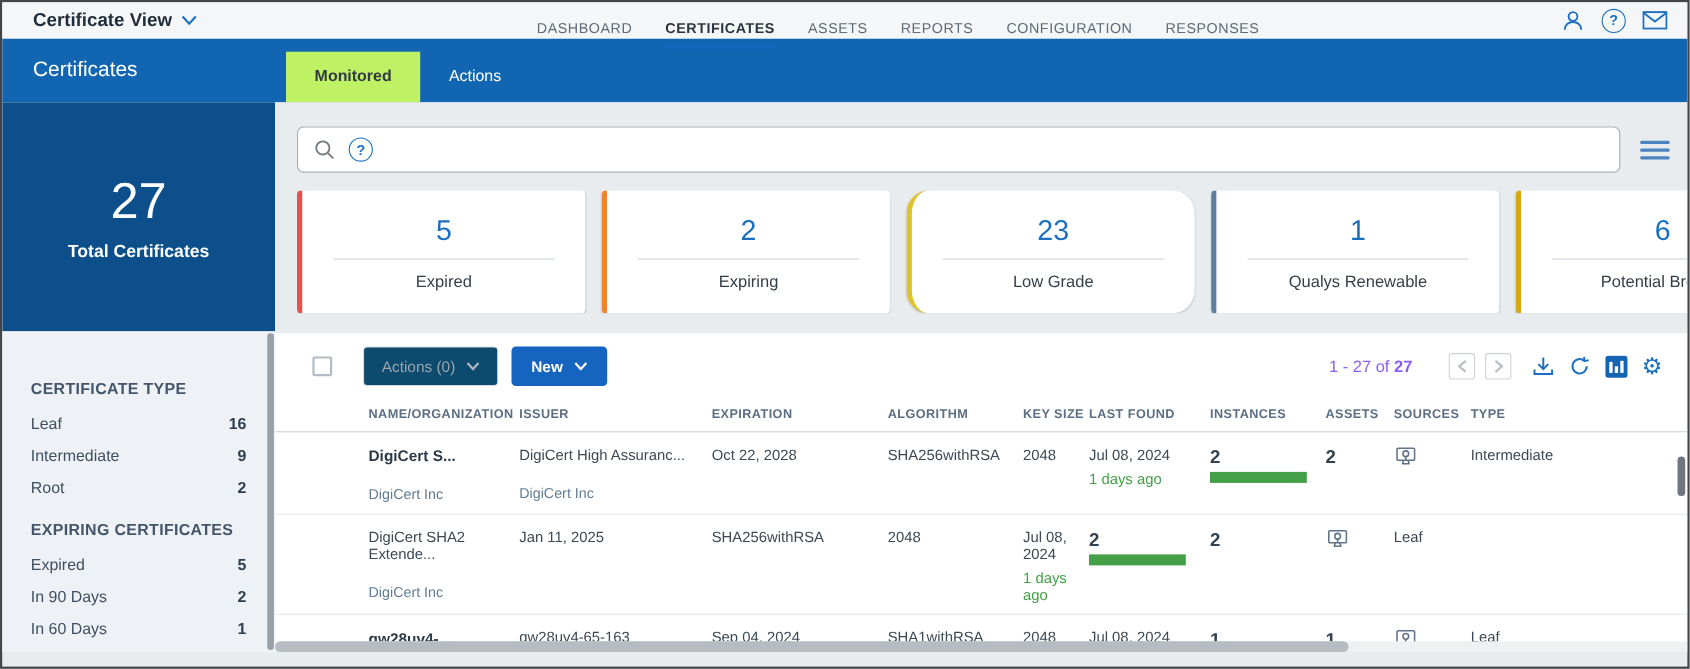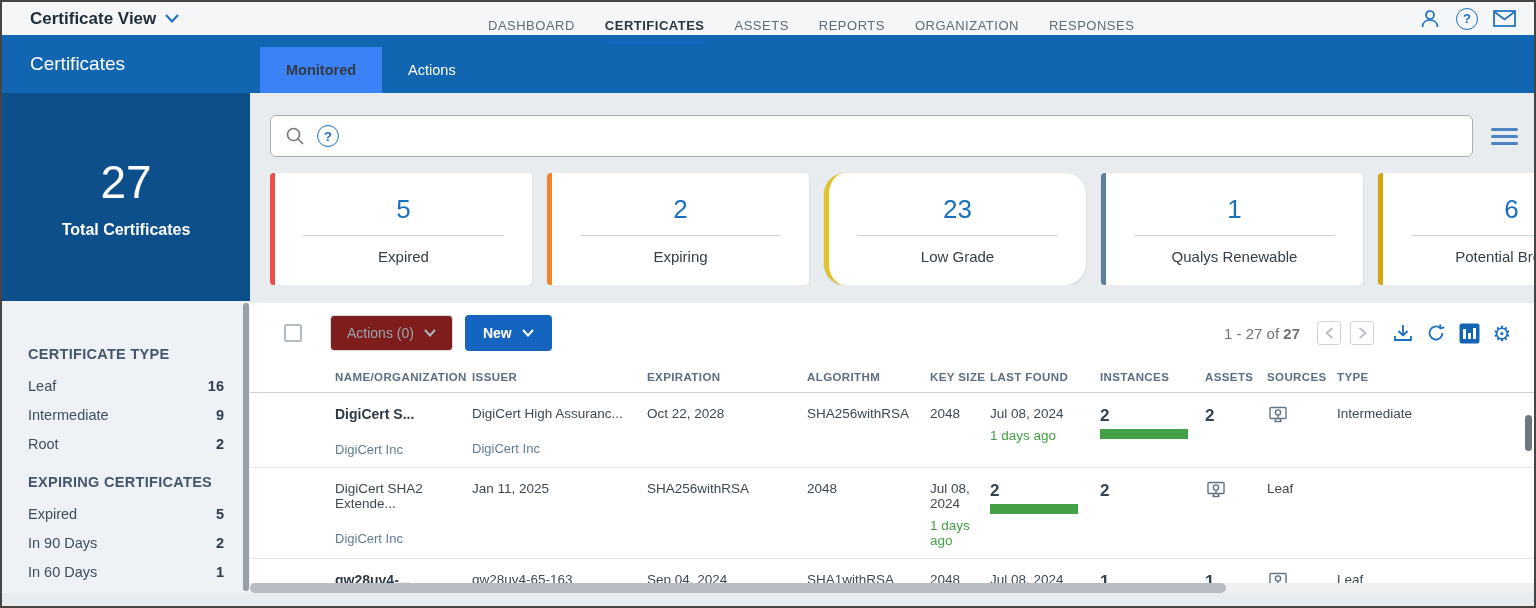--- a/index.html
+++ b/index.html
@@ -20,21 +20,21 @@
   .nav-item.active { color:#2b3540; font-weight:700; }
   .nav-item.active::after { content:""; position:absolute; left:-2px; right:-2px; bottom:-11px; height:3px; background:#1565c0; }
   .topbar-icons { position:absolute; right:18px; display:flex; align-items:center; gap:13px; }
   .icon-btn { width:24px; height:24px; display:flex; align-items:center; justify-content:center; cursor:pointer; }
   .circle-q { width:22px; height:22px; border:1.6px solid #1a6fc0; border-radius:50%; color:#1a6fc0; display:flex; align-items:center; justify-content:center; font-size:13px; font-weight:700; }
   
   .bluebar { height:58px; background:#1266b1; display:flex; }
   .bluebar-left { width:248px; display:flex; align-items:center; padding-left:28px; color:#fff; font-size:19px; font-weight:500; }
   .tabs { display:flex; align-items:flex-end; margin-left:10px; }
   .tab { height:46px; display:flex; align-items:center; padding:0 26px; color:#fff; font-size:14.5px; font-weight:500; cursor:pointer; }
-  .tab.active { background:#3b82f6; color:#333a41; font-weight:700; }
+  .tab.active { background:#bef264; color:#333a41; font-weight:700; }
   
   .body-row { display:flex; height:500px; }
   .sidebar { width:248px; background:#eef1f5; position:relative; flex:0 0 248px; }
   .total-box { height:208px; background:#0d4f8b; color:#fff; display:flex; flex-direction:column; align-items:center; justify-content:center; gap:12px; cursor:pointer; }
   .total-value { font-size:46px; font-weight:400; }
   .total-label { font-size:16px; font-weight:600; }
   .side-list { padding:24px 26px 0 26px; }
   .side-section { margin-bottom:22px;margin-top:21px; }
   .side-section-title { font-size:14.5px; font-weight:700; color:#44566c; letter-spacing:.3px; margin-bottom:16px; }
   .side-item { display:flex; justify-content:space-between; align-items:center; margin-bottom:13px; font-size:14.5px; color:#3f4f5f; cursor:pointer; }
@@ -51,24 +51,24 @@
   .cards-row { display:flex; gap:15px; margin:16px 0 0 20px; overflow:hidden; }
   .card { flex:0 0 262px; height:112px; background:#fff; border-radius:4px; border-left:5px solid #ccc; box-shadow:0 1px 2px rgba(0,0,0,.14); display:flex; flex-direction:column; align-items:center; justify-content:center; cursor:pointer; }
   .card-value { font-size:26px; color:#1a6fc0; }
   .card-divider { width:78%; height:1px; background:#c9d3dc; margin:10px 0 12px; }
   .card-label { font-size:15px; color:#333e48; white-space:nowrap; }
   
   .panel { flex:1; background:#fff; margin-top:18px; position:relative; overflow:hidden;
            --cols: 85px 137px 175px 160px 123px 60px 110px 105px 62px 70px minmax(0,1fr); }
   .toolbar { display:flex; align-items:center; padding:12px 20px 10px 20px; }
   .chk { width:18px; height:18px; border:2px solid #b3bcc4; border-radius:2px; background:#fff; margin-left:14px; cursor:pointer; }
-  .btn-actions { margin-left:28px; background:#7f1d1d; border:1px solid #d9dcdf; border-radius:4px; color:#9aa5ae; font-size:14px; padding:9px 16px; display:flex; align-items:center; gap:10px; cursor:default; font-family:inherit; }
+  .btn-actions { margin-left:28px; background:#0c4a6e; border:1px solid #d9dcdf; border-radius:4px; color:#9aa5ae; font-size:14px; padding:9px 16px; display:flex; align-items:center; gap:10px; cursor:default; font-family:inherit; }
   .btn-new { margin-left:12px; background:#1565c0; border:none; border-radius:4px; color:#fff; font-size:14px; font-weight:600; padding:10px 18px; display:flex; align-items:center; gap:10px; cursor:pointer; font-family:inherit; }
   .toolbar-right { margin-left:auto; display:flex; align-items:center; gap:9px; }
-  .pag-text { font-size:15px; color:#737373; margin-right:8px; }
+  .pag-text { font-size:15px; color:#8b5cf6; margin-right:24px; }
   .pag-text b { font-weight:700; }
   .pag-btn { width:24px; height:24px; border:1px solid #cfd4d9; border-radius:3px; background:#fff; display:flex; align-items:center; justify-content:center; cursor:pointer; }
   .tool-icon { width:24px; height:24px; display:flex; align-items:center; justify-content:center; cursor:pointer; }
   .gear-glyph { font-size:21px; color:#1a6fc0; line-height:1; }
   .thead { display:grid; grid-template-columns:var(--cols); height:32px; align-items:center; border-bottom:1px solid #cfd4d8; }
   .th { font-size:11.5px; font-weight:700; color:#5b6e84; letter-spacing:.4px; }
   .trow { display:grid; grid-template-columns:var(--cols); border-bottom:1px solid #e6e9ec; padding:13px 0 10px 0; min-height:65px; align-items:start; cursor:pointer; }
   .primary { font-weight:700; font-size:14px; color:#2d3a45; }
   .plain { font-size:13.5px; color:#3c4954; }
   .sub { font-size:13px; color:#627d93; margin-top:20px; }
@@ -91,21 +91,21 @@
       <svg width="14" height="9" viewBox="0 0 14 9">
           <polyline points="1,1 7,7.5 13,1" fill="none" stroke="#1a6fc0" stroke-width="2"></polyline>
         </svg>
     </span>
   </div>
   <nav class="topnav">
     <a class="nav-item">DASHBOARD</a>
     <a class="nav-item active">CERTIFICATES</a>
     <a class="nav-item">ASSETS</a>
     <a class="nav-item">REPORTS</a>
-    <a class="nav-item">ORGANIZATION</a>
+    <a class="nav-item">CONFIGURATION</a>
     <a class="nav-item">RESPONSES</a>
   </nav>
   <div class="topbar-icons">
     <span class="icon-btn">
       <svg width="22" height="22" viewBox="0 0 22 22" fill="none" stroke="#1a6fc0" stroke-width="1.7">
         <circle cx="11" cy="7" r="4"></circle>
           <path d="M3.5 19 c0-4.5 3.4-7 7.5-7 s7.5 2.5 7.5 7"></path>
       </svg>
     </span>
     <span class="icon-btn">

